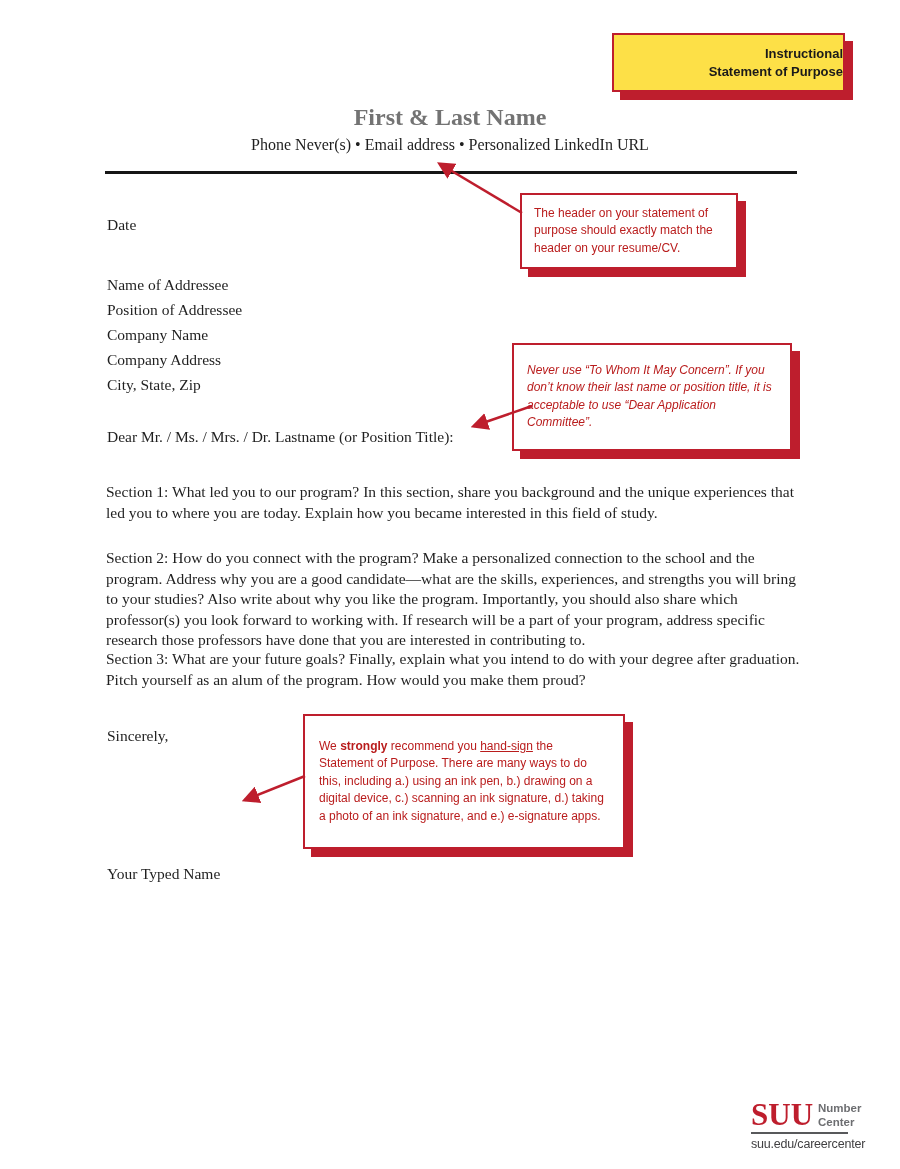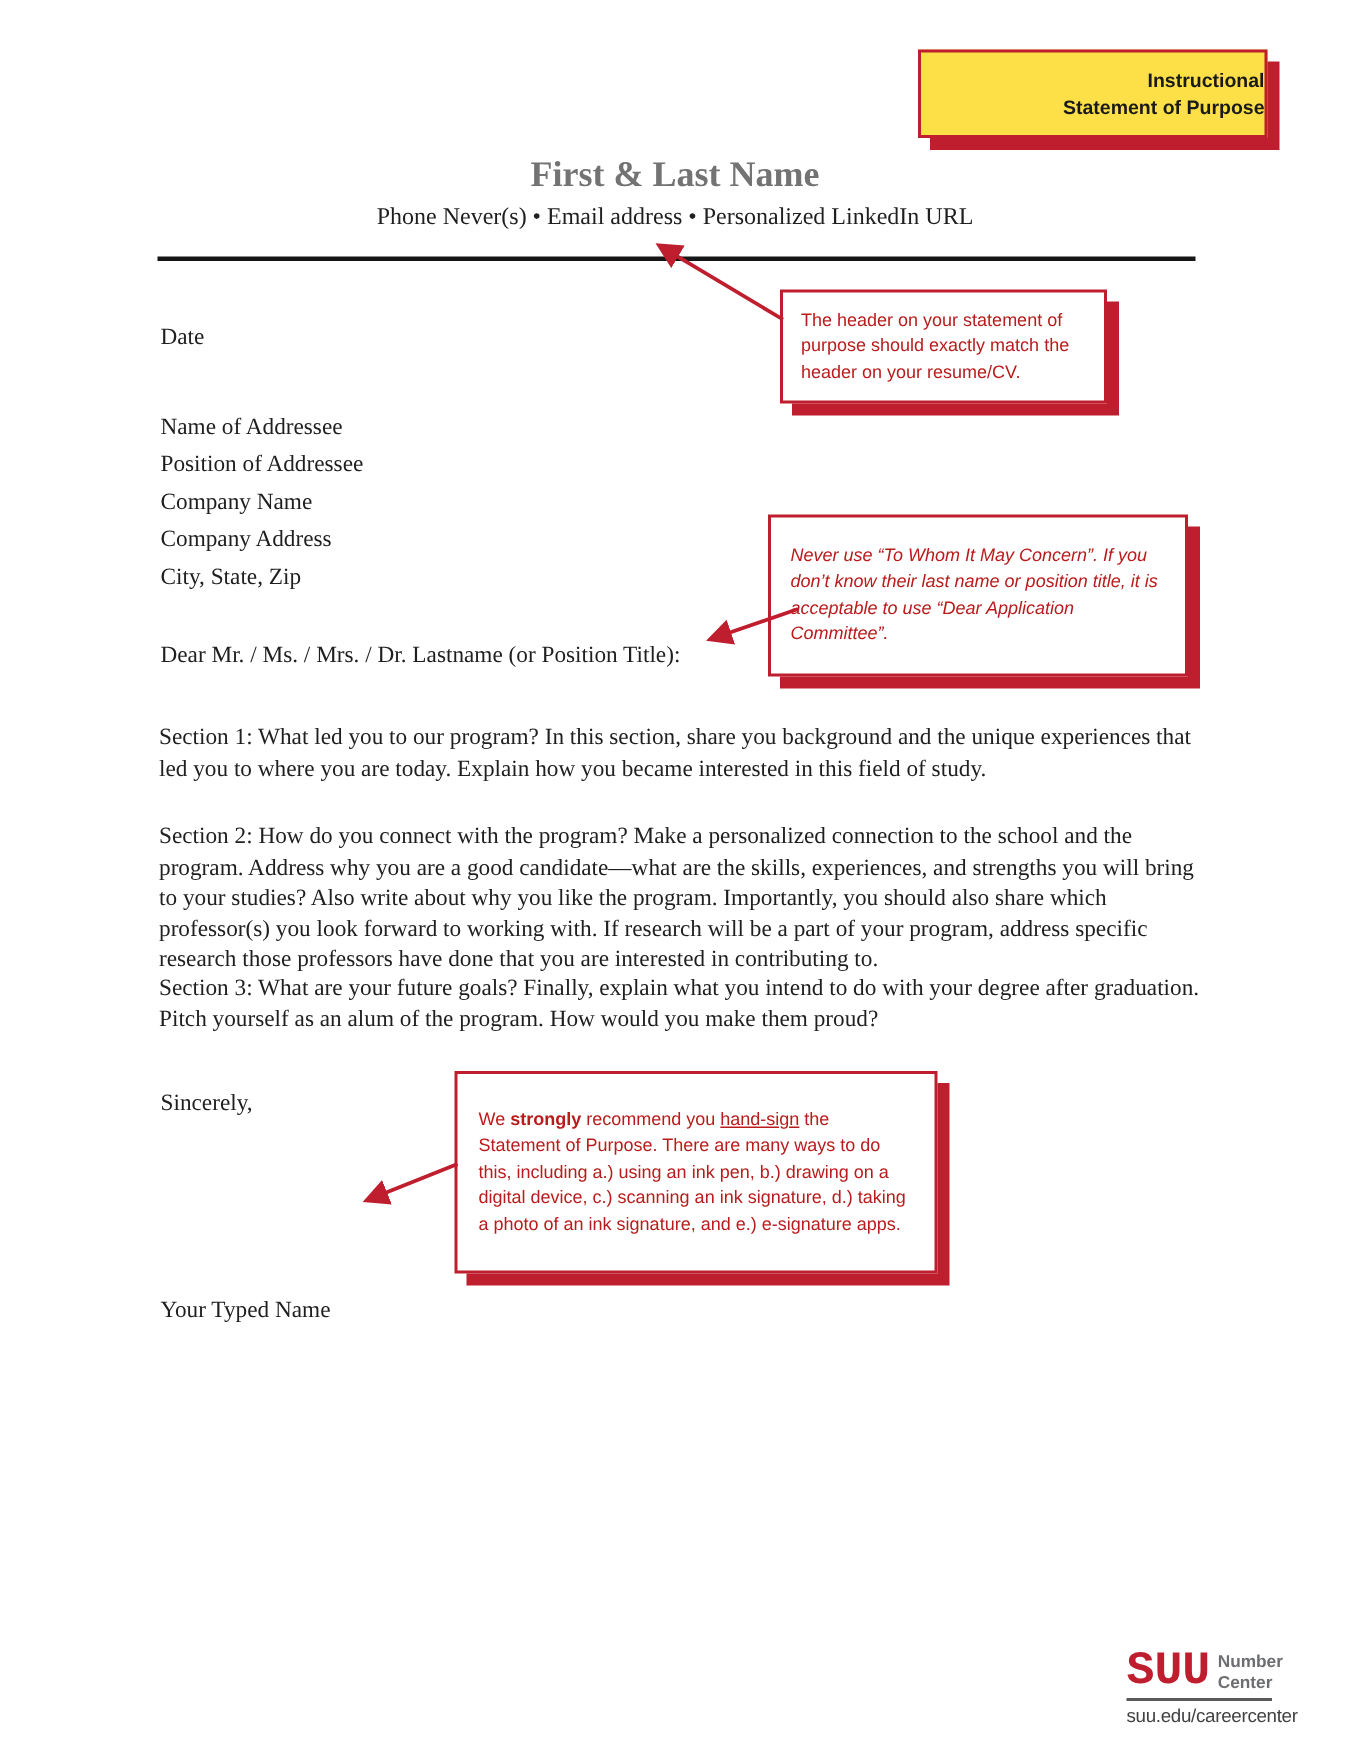--- a/index.html
+++ b/index.html
@@ -104,21 +104,21 @@
   .callout u { text-decoration: underline; margin-top: 25px; }
   
   .footer {
     position: absolute;
     left: 751px; top: 1101px;
     width: 100px;
     font-family: "Liberation Sans", sans-serif;
   }
   .logo-row { display: flex; align-items: flex-start; }
   .suu {
-    font-family: Liberation Mono, monospace;
+    font-family: Liberation Serif, serif;
     font-weight: bold;
     font-size: 31px;
     line-height: 28px;
     color: #be1e2d;
   }
   .logo-sub {
     display: flex;
     flex-direction: column;
     margin-left: 5px;
     margin-top: 1px;

